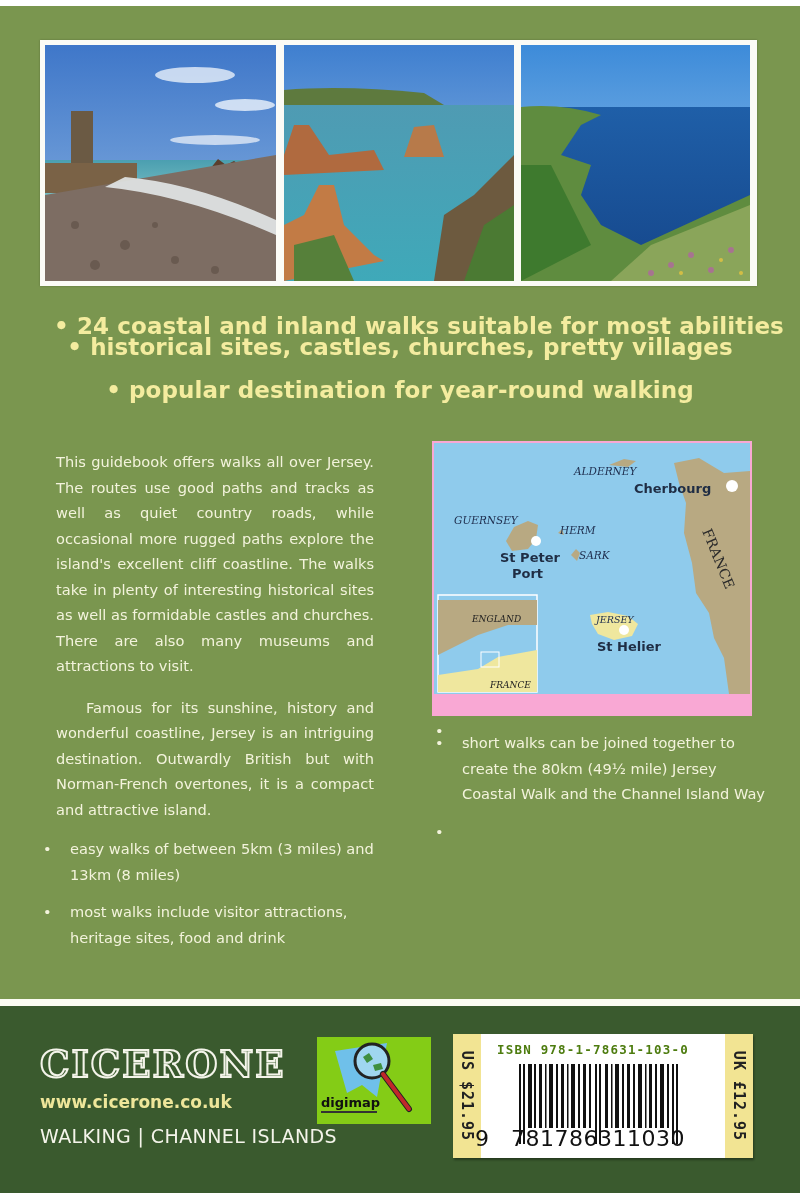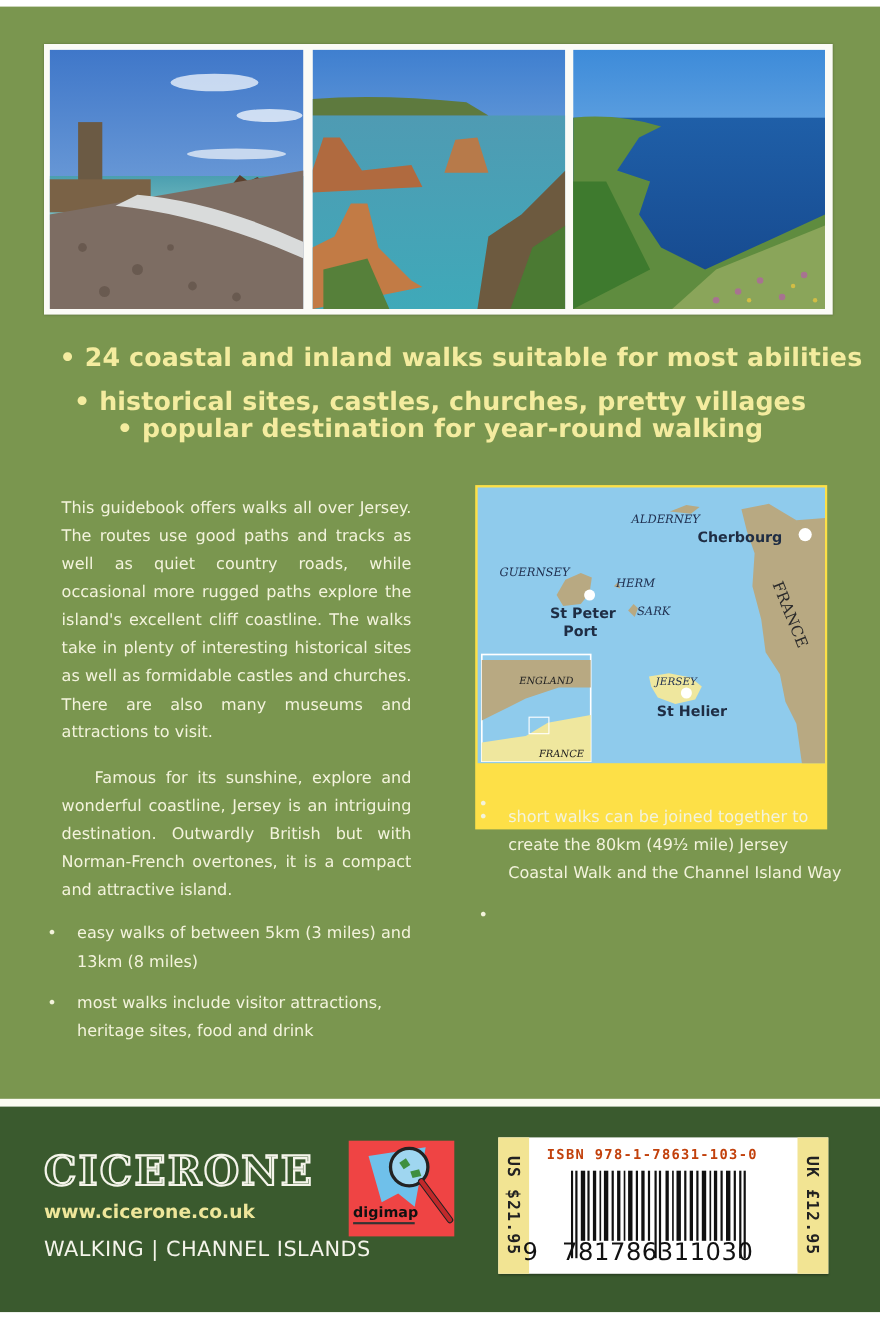--- a/index.html
+++ b/index.html
@@ -6,48 +6,48 @@
   body{width:800px;height:1200px;background:#ffffff;position:relative;overflow:hidden;font-family:"Liberation Sans",sans-serif;}
   .green{position:absolute;left:0;top:6px;width:800px;height:993px;background:#7a964f;}
   .frame{position:absolute;left:40px;top:40px;width:717px;height:246px;background:#fbfbf6;box-shadow:0 0 2px rgba(0,0,0,.25);}
   .photo{position:absolute;top:5px;height:236px;overflow:hidden;}
   .p1{left:5px;width:231px;}
   .p2{left:244px;width:230px;}
   .p3{left:481px;width:229px;}
   .photo svg{display:block;width:100%;height:100%;}
 
   .headline{position:absolute;left:0;width:800px;text-align:center;color:#f4ec9f;font-family:"DejaVu Sans",sans-serif;font-size:23px;letter-spacing:0.1px;font-weight:bold;}
-  .hl1{top:313px;margin-left:19px;} .hl2{top:353px;} .hl3{top:377px;}
+  .hl1{top:313px;margin-left:19px;} .hl2{top:334px;} .hl3{top:377px;}
 
   .body-text{position:absolute;left:40px;top:433px;width:350px;color:#f3f3dc;font-family:"DejaVu Sans",sans-serif;font-size:14.6px;line-height:25.5px;text-align:justify;}
   .body-text p{margin:16px;}
   .body-text p.indent{text-indent:30px;}
 
   .bullets{position:absolute;list-style:none;margin:0;padding:0;color:#f3f3dc;font-family:"DejaVu Sans",sans-serif;font-size:14.6px;line-height:25.5px;}
   .bullets li{position:relative;padding-left:30px;margin-bottom:12px;}
   .bullets li .dot{position:absolute;left:3px;top:0;}
   .bl-left{left:40px;top:836px;width:360px;}
   .bl-right{left:432px;top:718px;width:340px;}
 
-  .map{position:absolute;left:432px;top:441px;width:320px;height:313px;background:#fde047;}
+  .map{position:absolute;left:432px;top:441px;width:320px;height:275px;background:#f9a8d4;}
   .map svg{position:absolute;left:2px;top:2px;}
 
   .stripe{position:absolute;left:0;top:999px;width:800px;height:7px;background:#fbfcf2;}
   .footer{position:absolute;left:0;top:1006px;width:800px;height:187px;background:#3a5a2e;}
   .logo{position:absolute;left:40px;top:36px;font-family:"DejaVu Serif",serif;font-size:37px;font-weight:bold;letter-spacing:2px;color:#3a5a2e;-webkit-text-stroke:2px #f4f4ea;}
   .url{position:absolute;left:40px;top:86px;color:#eee69a;font-family:"DejaVu Sans",sans-serif;font-weight:bold;font-size:17px;}
   .tagline{position:absolute;left:40px;top:119px;color:#f4f4ea;font-family:"DejaVu Sans",sans-serif;font-size:19px;letter-spacing:0.4px;}
-  .digimap{position:absolute;left:317px;top:31px;width:96px;height:87px;background:#ef4444;}
+  .digimap{position:absolute;left:317px;top:31px;width:114px;height:87px;background:#84cc16;}
   .digimap svg{position:absolute;left:0;top:0;}
   .digimap-label{position:absolute;left:4px;top:58px;font-family:"DejaVu Sans",sans-serif;font-weight:bold;font-size:13px;color:#111;}
   .barcode-box{position:absolute;left:453px;top:28px;width:300px;height:124px;background:#ffffff;box-shadow:1px 2px 2px rgba(0,0,0,.35);}
   .price-strip{position:absolute;top:0;width:28px;height:124px;background:#f2e493;}
   .ps-left{left:0;} .ps-right{right:0;}
   .price-text{position:absolute;left:50%;top:50%;transform:translate(-50%,-50%) rotate(90deg);white-space:nowrap;font-family:"DejaVu Sans Mono",monospace;font-size:15px;font-weight:bold;color:#222;letter-spacing:1px;}
-  .isbn{position:absolute;left:44px;top:8px;font-family:"DejaVu Sans Mono",monospace;font-size:12.5px;font-weight:bold;color:#c2410c;letter-spacing:1.2px;}
+  .isbn{position:absolute;left:44px;top:8px;font-family:"DejaVu Sans Mono",monospace;font-size:12.5px;font-weight:bold;color:#4d7c0f;letter-spacing:1.2px;}
   .bars{position:absolute;left:66px;top:30px;}
   .ean{position:absolute;left:58px;top:92px;font-family:"DejaVu Sans",sans-serif;font-size:22px;color:#111;letter-spacing:0.5px;}
   .ean-first{position:absolute;left:-36px;top:0;}
   .bottom-white{position:absolute;left:0;top:1193px;width:800px;height:7px;background:#ffffff;}
 </style>
 </head>
 <body>
 
 <div class="green"></div>
 
@@ -139,21 +139,21 @@
     </svg>
   </div>
 </div>
 
 <div class="headline hl1">• 24 coastal and inland walks suitable for most abilities</div>
 <div class="headline hl2">• historical sites, castles, churches, pretty villages</div>
 <div class="headline hl3">• popular destination for year-round walking</div>
 
 <div class="body-text">
   <p>This guidebook offers walks all over Jersey. The routes use good paths and tracks as well as quiet country roads, while occasional more rugged paths explore the island's excellent cliff coastline. The walks take in plenty of interesting historical sites as well as formidable castles and churches. There are also many museums and attractions to visit.</p>
-  <p class="indent">Famous for its sunshine, explore and wonderful coastline, Jersey is an intriguing destination. Outwardly British but with Norman-French overtones, it is a compact and attractive island.</p>
+  <p class="indent">Famous for its sunshine, history and wonderful coastline, Jersey is an intriguing destination. Outwardly British but with Norman-French overtones, it is a compact and attractive island.</p>
 </div>
 
 <ul class="bullets bl-left">
   <li><span class="dot">•</span><span>easy walks of between 5km (3 miles) and 13km (8 miles)</span></li>
   <li><span class="dot">•</span><span>most walks include visitor attractions, heritage sites, food and drink</span></li>
 </ul>
 
 <div class="map">
   <svg width="316" height="251" viewBox="0 0 316 251">
     <rect width="316" height="251" fill="#8fcbec"></rect>

